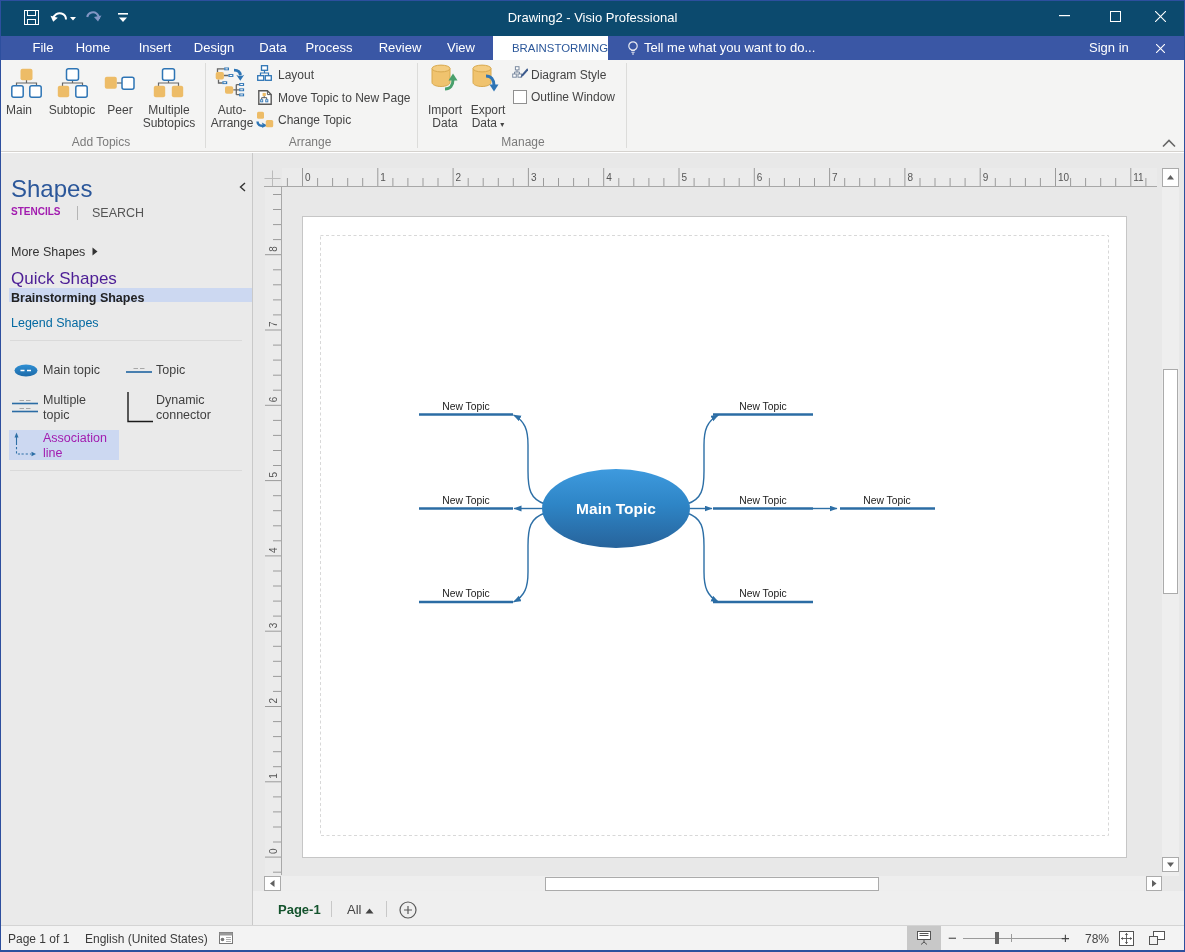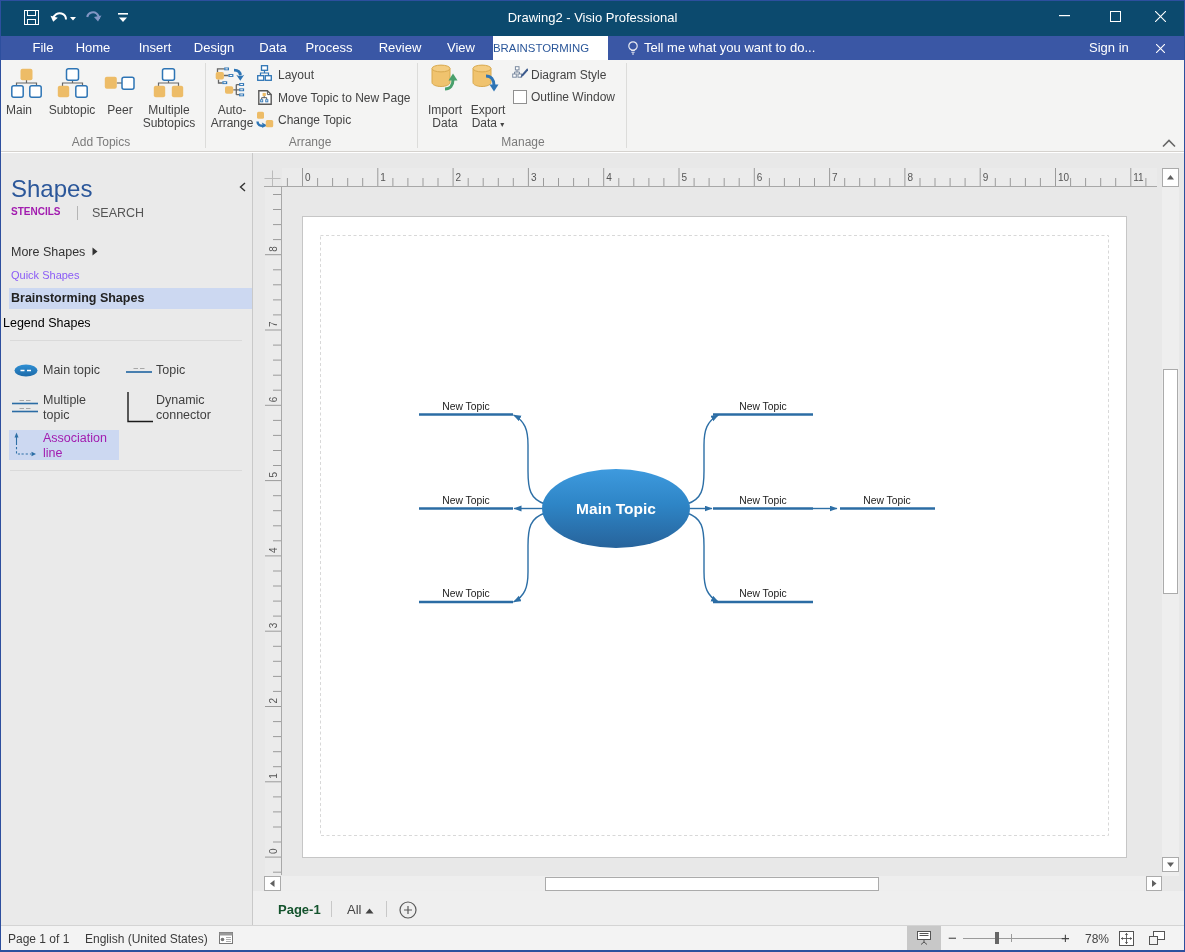--- a/index.html
+++ b/index.html
@@ -2,21 +2,21 @@
 <html><head><meta charset="utf-8"><style>
 html,body{margin:0;padding:0}
 body{width:1185px;height:952px;position:relative;overflow:hidden;
   font-family:"Liberation Sans",sans-serif;background:#fff;
   -webkit-font-smoothing:antialiased}
 .abs{position:absolute}
 .titlebar{left:0;top:0;width:1185px;height:36px;background:#0c4a6e}
 .tabrow{left:0;top:36px;width:1185px;height:24px;background:#3a57a5}
 .tab{position:absolute;top:0;height:24px;line-height:24px;color:#fff;font-size:13px}
 .activetab{position:absolute;top:0;height:24px;background:#fff;color:#2b579a;
-  font-size:11.4px;line-height:24px;text-align:left}
+  font-size:11.4px;line-height:24px;text-align:right}
 .ribbon{left:0;top:60px;width:1185px;height:92px;background:#f4f4f3;
   border-bottom:1px solid #d5d2ce;box-sizing:border-box}
 .rlabel{position:absolute;font-size:12px;color:#444;text-align:center;line-height:13px}
 .rgroup{position:absolute;top:135px;font-size:12px;color:#7a7a7a;text-align:center}
 .rsep{position:absolute;top:63px;height:85px;width:1px;background:#dcdcda}
 .rowitem{position:absolute;font-size:12px;color:#444;white-space:nowrap}
 .leftpanel{left:0;top:153px;width:253px;height:772px;background:#eaeaea;
   border-right:1px solid #c9c9c9;box-sizing:border-box}
 .statusbar{left:0;top:925px;width:1185px;height:25px;background:#f3f3f3;
   border-top:1px solid #d4d4d4;box-sizing:border-box;font-size:12px;color:#3b3b3b}
@@ -187,25 +187,25 @@
 <svg class="abs" style="left:239px;top:182px" width="7" height="10" viewBox="0 0 7 10">
     <path d="M6 1 L1.5 5 L6 9" fill="none" stroke="#333" stroke-width="1.4"></path>
   </svg>
 <div class="abs" style="left:11px;top:206px;font-size:10px;font-weight:bold;color:#a21caf">STENCILS</div>
 <div class="abs" style="left:77px;top:206px;width:1px;height:14px;background:#b5b5b5"></div>
 <div class="abs" style="left:92px;top:206px;font-size:12.5px;color:#555">SEARCH</div>
 <div class="abs" style="left:11px;top:245px;font-size:12.5px;color:#333">More Shapes</div>
 <svg class="abs" style="left:92px;top:247px" width="6" height="9" viewBox="0 0 6 9">
     <path d="M0.5 0.5 L5.5 4.5 L0.5 8.5 Z" fill="#333"></path>
   </svg>
-<div class="abs" style="left:11px;top:269px;font-size:11px;color:#8b5cf6">Quick Shapes</div>
-<div class="abs" style="left:9px;top:288px;width:243px;height:21px;background:#ccd8f1">
+<div class="abs" style="left:11px;top:269px;font-size:17px;color:#4c1d95">Quick Shapes</div>
+<div class="abs" style="left:9px;top:288px;width:243px;height:14px;background:#ccd8f1">
     <div style="margin:3px 0 0 2px;font-size:12.5px;font-weight:bold;color:#222">Brainstorming Shapes</div>
   </div>
-<div class="abs" style="left:3px;top:316px;font-size:12.5px;color:#000000">Legend Shapes</div>
+<div class="abs" style="left:11px;top:316px;font-size:12.5px;color:#0369a1">Legend Shapes</div>
 <div class="abs" style="left:10px;top:340px;width:232px;height:1px;background:#dadada"></div>
 <svg class="abs" style="left:14px;top:364px" width="24" height="13" viewBox="0 0 24 13">
     <defs>
       <linearGradient id="pg" x1="0" y1="0" x2="0" y2="1">
         <stop offset="0" stop-color="#2f8fd4"></stop>
         <stop offset="1" stop-color="#1c6aa8"></stop>
       </linearGradient>
     </defs>
     <ellipse cx="12" cy="6.5" rx="11.5" ry="6" fill="url(#pg)"></ellipse>
     <path d="M6.5 6.5 h4 m2.5 0 h4" stroke="#fff" stroke-width="1.6"></path>

